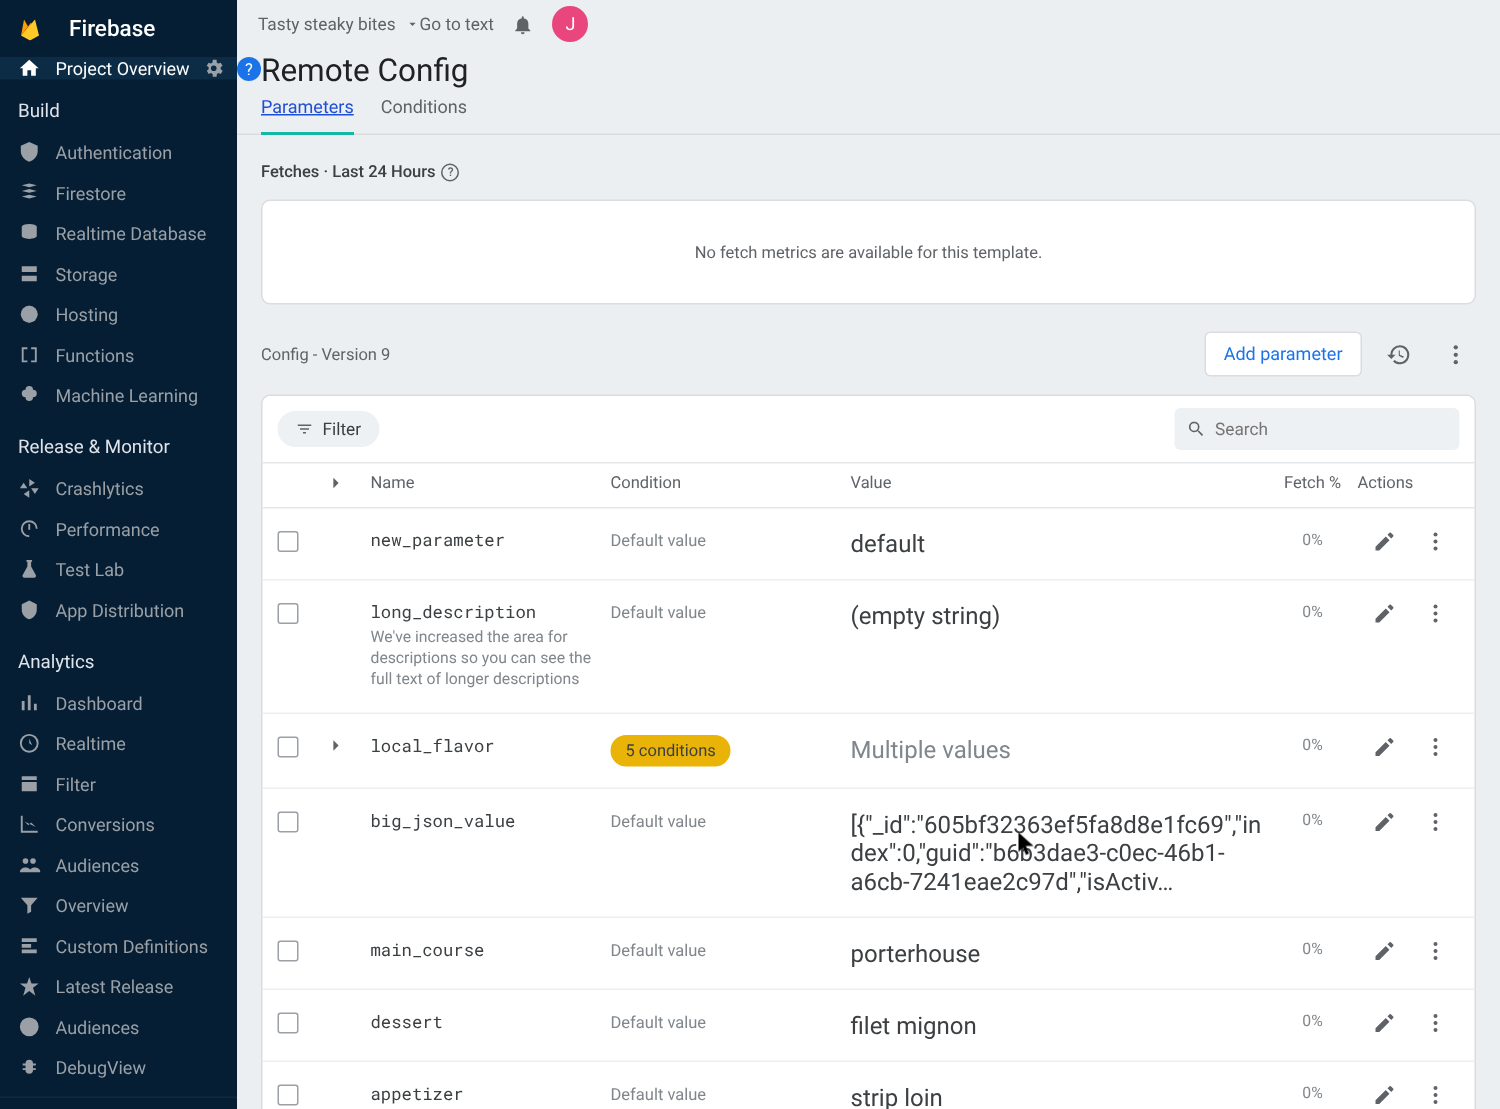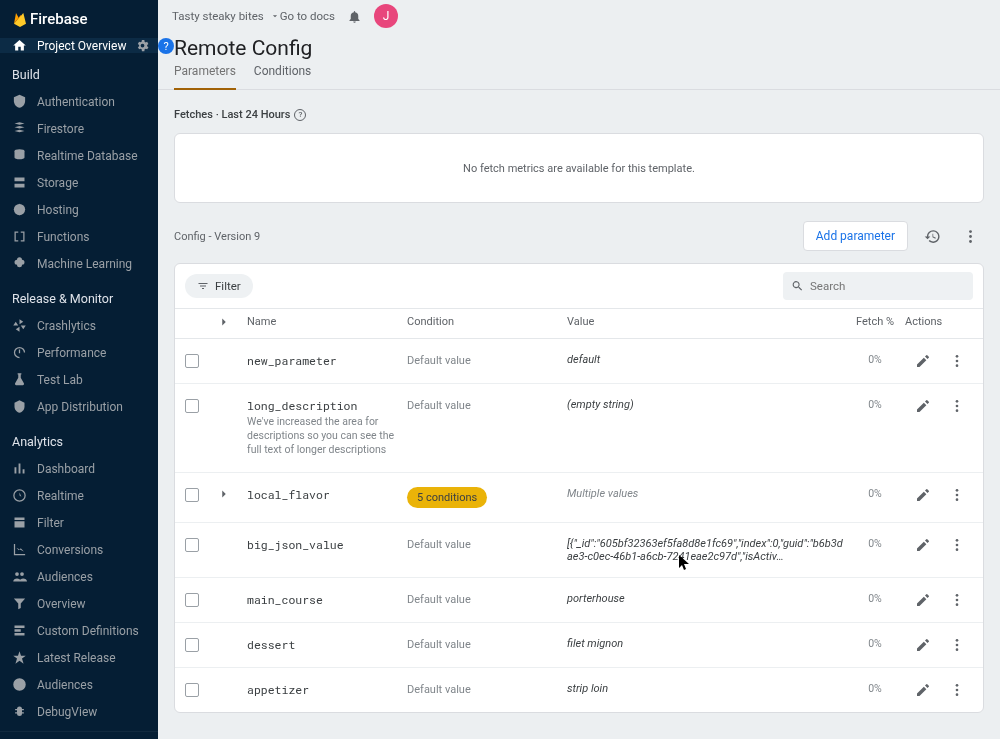--- a/index.html
+++ b/index.html
@@ -1,42 +1,42 @@
 <!DOCTYPE html>
 <html><head>
 <meta charset="utf-8">
 <style>
   * { margin: 0; padding: 0; box-sizing: border-box; font-family: Roboto, Arial, sans-serif; }
   body { display: flex; height: 739px; width: 1000px; overflow: hidden; background: #eceff1; }
 
   
   .sidebar { width: 158px; flex: 0 0 158px; background:#051e34; color:#bfc6d0; display:flex; flex-direction:column; font-size:12px; overflow-y:auto;}
   .sidebar::-webkit-scrollbar{width:0;}
-  .fb-logo { display:flex; align-items:center; gap:2px; padding:10px 12px; color:#fff; font-weight:500; font-size:15px;}
+  .fb-logo { display:flex; align-items:center; gap:18px; padding:10px 12px; color:#fff; font-weight:500; font-size:15px;}
   .fb-logo svg{width:16px;height:16px;}
   .sb-overview{display:flex;align-items:center;justify-content:space-between;padding:0 8px 0 12px;height:36px;background:#0c2b45;color:#fff;font-size:12px;}
   .sb-overview .left{display:flex;align-items:center;gap:10px;}
   .sb-heading{padding:14px 12px 6px 12px; color:#dfe3ea; font-size:12.5px; font-weight:400;}
   .sb-item{display:flex;align-items:center;gap:10px;padding:6px 12px; color:#9aa0a6; cursor:pointer;font-size:12px;}
   .sb-item svg{width:15px;height:15px;flex:0 0 15px;fill:#9aa0a6;}
   .sb-ext{display:flex;align-items:center;gap:10px;padding:10px 12px;color:#9aa0a6;border-top:1px solid rgba(255,255,255,.05);margin-top:6px;}
 
   
   .main{flex:1;display:flex;flex-direction:column;background:#eceff1;min-width:0;}
   .topbar{height:32px;display:flex;align-items:center;padding:0 14px;font-size:11.5px;color:#5f6368;}
   .proj-sel{display:flex;align-items:center;gap:6px;cursor:pointer;}
   .tb-right{display:flex;align-items:center;gap:12px;}
   .docs-link{color:#5f6368;cursor:pointer;}
   .bell{width:15px;height:15px;fill:#5f6368;cursor:pointer;}
   .avatar{width:24px;height:24px;border-radius:50%;background:#e8467c;color:#fff;display:flex;align-items:center;justify-content:center;font-size:12px;cursor:pointer;}
   .page-title{font-size:21px;color:#202124;padding:4px 16px 0 16px;font-weight:400;}
   .help-ic{float:right; margin-right:14px; margin-top:-22px;width:16px;height:16px;border-radius:50%;background:#1a73e8;color:#fff;display:flex;align-items:center;justify-content:center;font-size:11px;cursor:pointer;}
   .tabs{display:flex;gap:18px;padding:10px 16px 0 16px;font-size:12px;color:#5f6368;border-bottom:1px solid #dadce0;}
   .tab{padding-bottom:10px;cursor:pointer;}
-  .tab.active{color:#737373;border-bottom:2px solid #a16207;margin-bottom:-1px;}
+  .tab.active{color:#1d4ed8;border-bottom:2px solid #14b8a6;margin-bottom:-1px;text-decoration:underline;}
 
   .content{padding:18px 16px 16px 16px;overflow-y:auto;flex:1;}
   .fetches{font-size:11px;color:#3c4043;font-weight:500;display:flex;align-items:center;gap:4px;}
   .info-ic{width:12px;height:12px;border:1px solid #5f6368;border-radius:50%;display:inline-flex;align-items:center;justify-content:center;font-size:8px;color:#5f6368;}
   .metrics-card{background:#fff;border:1px solid #dadce0;border-radius:6px;margin-top:12px;height:70px;display:flex;align-items:center;justify-content:center;font-size:11px;color:#5f6368;}
 
   .toolbar{display:flex;align-items:center;justify-content:space-between;margin-top:18px;font-size:11px;color:#5f6368;}
   .toolbar .right{display:flex;align-items:center;gap:10px;}
   .add-param{border:1px solid #dadce0;background:#fff;color:#1a73e8;font-size:12px;padding:7px 12px;border-radius:4px;cursor:pointer;}
   .ic-btn{width:28px;height:28px;border-radius:50%;display:flex;align-items:center;justify-content:center;cursor:pointer;}
@@ -50,21 +50,21 @@
   .thead,.trow{display:grid;grid-template-columns:32px 30px 160px 160px 1fr 60px 36px 32px;align-items:flex-start;}
   .thead{font-size:11px;color:#5f6368;padding:6px 10px;border-bottom:1px solid #e4e7ea;border-top:1px solid #e4e7ea;}
   .trow{font-size:11.5px;color:#3c4043;padding:14px 10px;border-bottom:1px solid #eceff1;}
   .trow:last-child{border-bottom:none;}
   .cb{width:14px;height:14px;border:1.5px solid #9aa0a6;border-radius:2px;cursor:pointer;margin-top:1px;}
   .chev svg{width:14px;height:14px;fill:#5f6368;cursor:pointer;}
   .pname{font-family:'Roboto Mono',monospace;font-size:11.5px;color:#3c4043;}
   .pdesc{font-size:10.5px;color:#80868b;font-family:Roboto;line-height:1.35;margin-top:2px;}
   .cond-default{font-size:11px;color:#80868b;margin-top:40px;}
   .cond-chip{display:inline-block;background:#eab308;border-radius:12px;padding:4px 10px;font-size:11px;color:#3c4043;}
-  .val{font-size:11px;color:#3c4043;overflow-wrap:anywhere;font-style:italic;}
+  .val{font-size:16px;color:#3c4043;overflow-wrap:anywhere;}
   .val.muted{color:#80868b;}
   .fetch{font-size:10.5px;color:#80868b;text-align:center;}
   .row-ic{cursor:pointer;display:flex;justify-content:center;}
   .row-ic svg{width:16px;height:16px;fill:#5f6368;}
 
   .cursor{position:absolute;left:679px;top:555px;}
 </style>
 </head>
 <body>
 
@@ -242,21 +242,21 @@
 
 <div class="main">
   <div class="topbar">
     <div class="proj-sel">
       <span>Tasty steaky bites</span>
       <svg width="10" height="10" viewBox="0 0 24 24" fill="#5f6368">
           <path d="M7 10l5 5 5-5z"></path>
         </svg>
     </div>
     <div class="tb-right">
-      <span class="docs-link">Go to docs</span>
+      <span class="docs-link">Go to text</span>
       <svg class="bell" viewBox="0 0 24 24">
           <path d="M12 22a2 2 0 002-2h-4a2 2 0 002 2zm6-6V11a6 6 0 00-5-5.9V4a1 1 0 10-2 0v1.1A6 6 0 006 11v5l-2 2v1h16v-1z"></path>
         </svg>
       <div class="avatar">J</div>
     </div>
   </div>
 
   <div class="page-title">Remote Config</div>
   <div class="help-ic">?</div>
 

